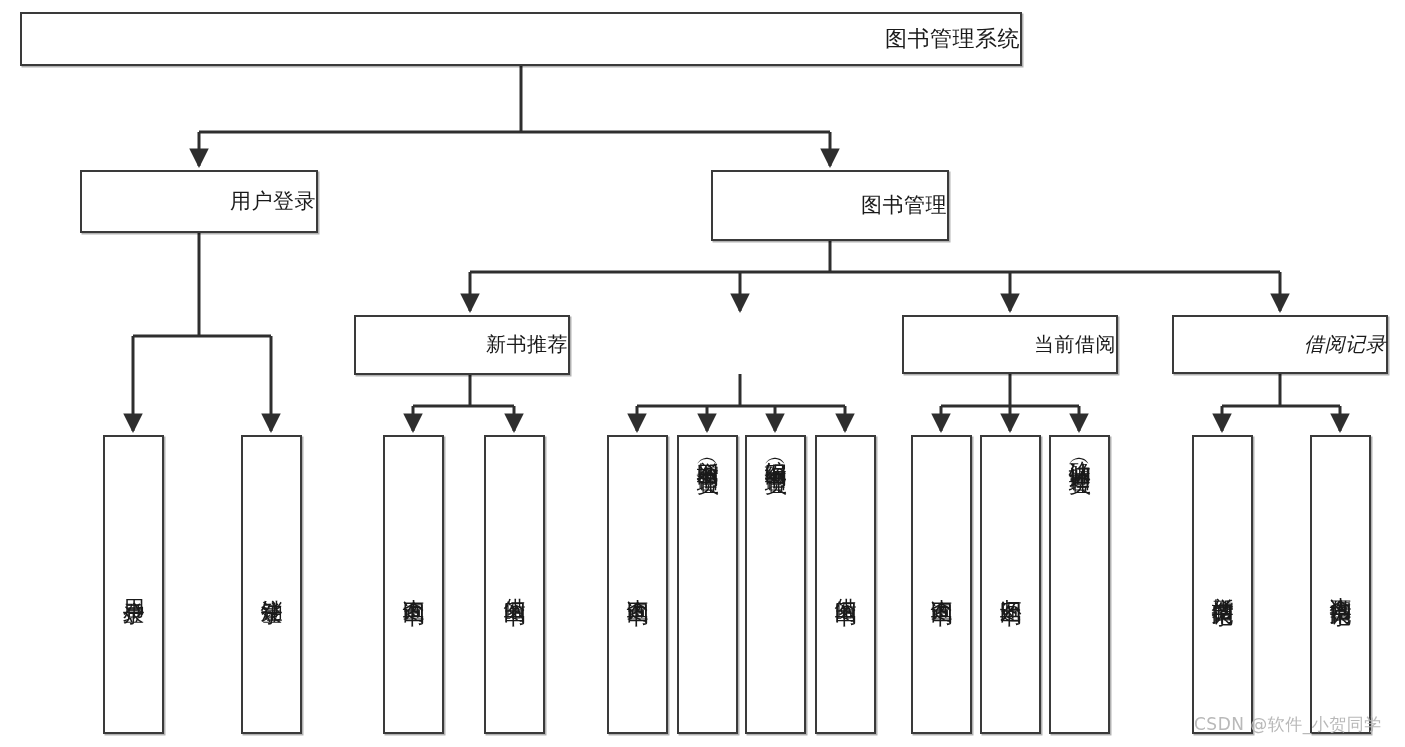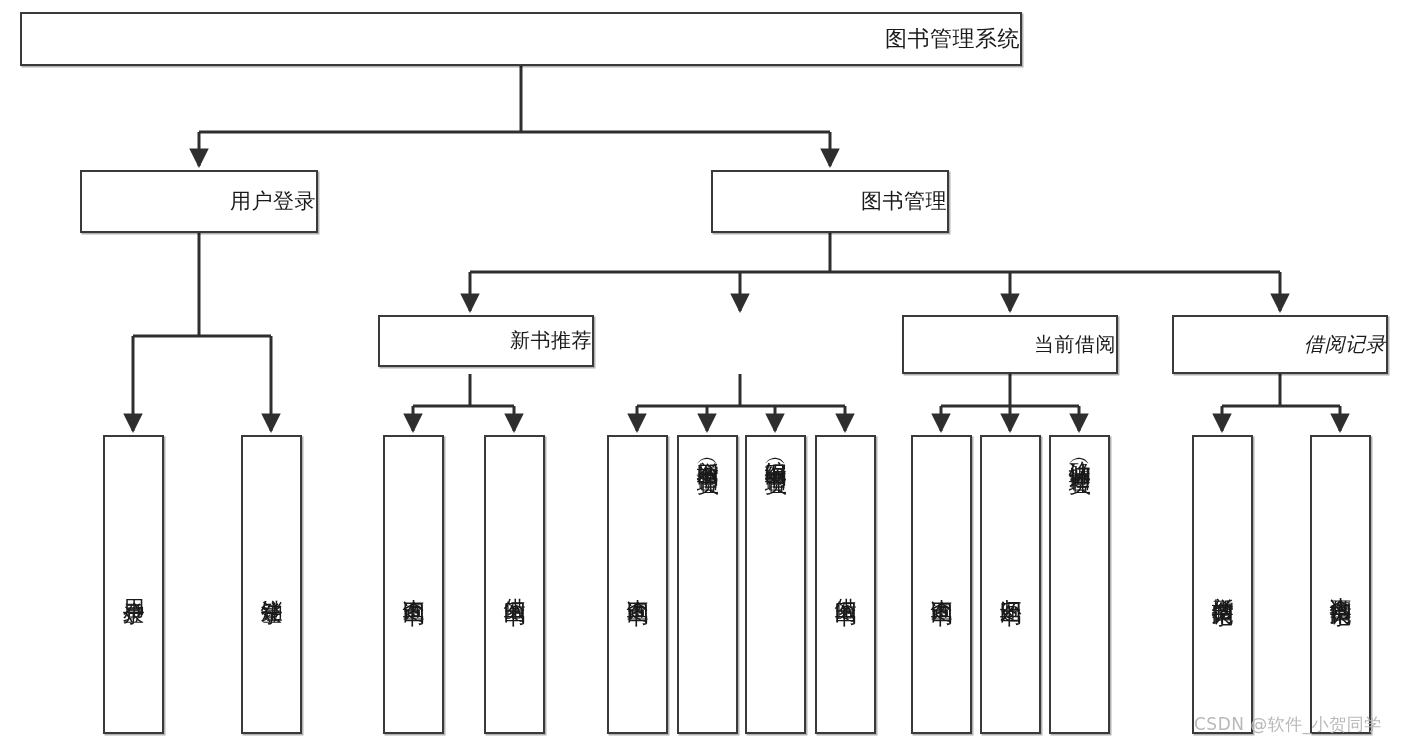--- a/index.html
+++ b/index.html
@@ -129,25 +129,25 @@
   </svg>
 
   <div class="node h root" style="left:20px; top:12px; width:1002px; height:54px;">
     <span class="txt">图书管理系统</span>
   </div>
 
   <div class="node h lvl2" style="left:80px; top:170px; width:238px; height:63px;">
     <span class="txt">用户登录</span>
   </div>
 
-  <div class="node h lvl2" style="left:711px; top:170px; width:238px; height:63px;">
+  <div class="node h lvl2" style="left:711px; top:170px; width:238px; height:71px;">
     <span class="txt">图书管理</span>
   </div>
 
-  <div class="node h lvl3" style="left:378px; top:315px; width:216px; height:52px;">
+  <div class="node h lvl3" style="left:354px; top:315px; width:216px; height:60px;">
     <span class="txt">新书推荐</span>
   </div>
 
 
   <div class="node h lvl3" style="left:902px; top:315px; width:216px; height:59px;">
     <span class="txt">当前借阅</span>
   </div>
 
   <div class="node h lvl3" style="left:1172px; top:315px; width:216px; height:59px;font-style:italic;">
     <span class="txt">借阅记录</span>

